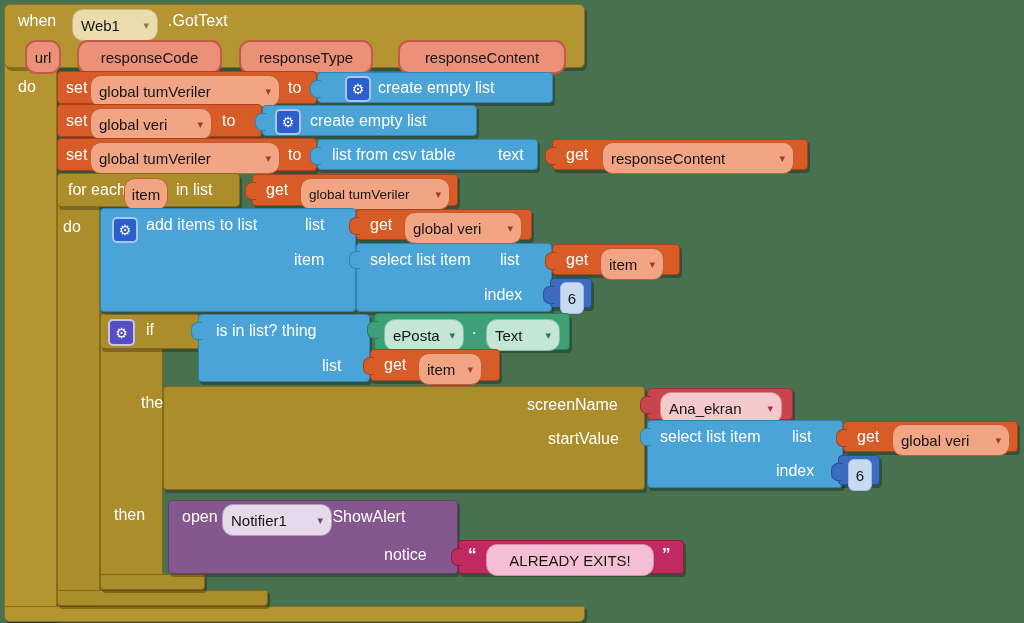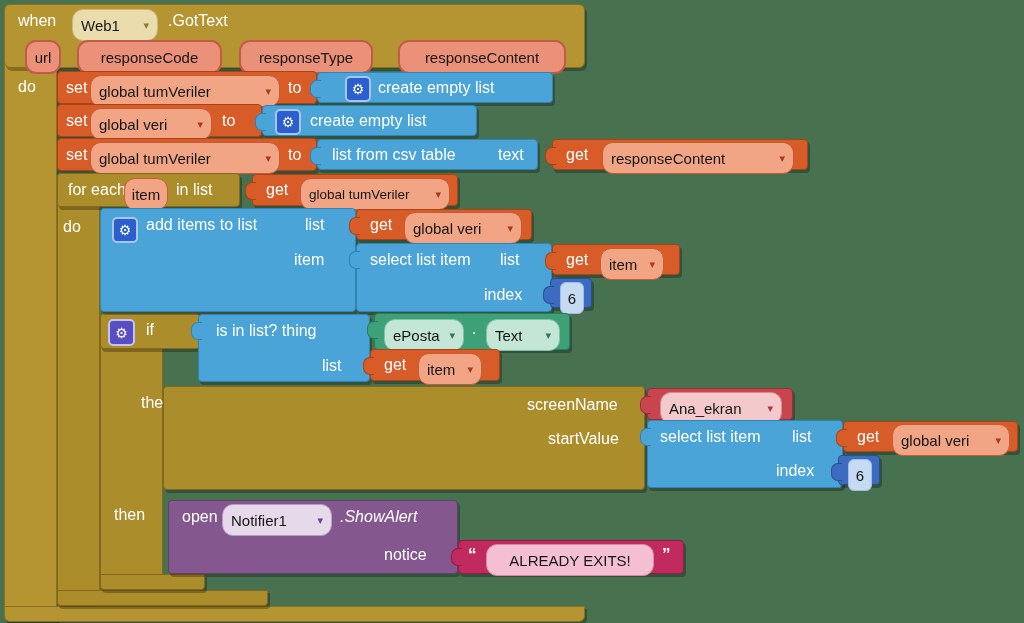--- a/index.html
+++ b/index.html
@@ -252,21 +252,21 @@
       <span>6</span>
     </div>
 
   <span class="lbl" style="left:114px; top:506px;">then</span>
   <div class="blk purple" style="left:168px; top:500px; width:290px; height:74px;"></div>
   <span class="lbl" style="left:182px; top:508px;">open</span>
   <div class="pill p-lav" style="left:222px; top:504px; width:110px; height:25px;text-align:center;">
     <span>Notifier1</span>
       <span class="dd">▾</span>
   </div>
-  <span class="lbl" style="left:340px; top:508px;font-style:italic;">.ShowAlert</span>
+  <span class="lbl" style="left:328px; top:508px;">.ShowAlert</span>
   <span class="lbl" style="left:384px; top:546px;">notice</span>
   <div class="blk magenta" style="left:458px; top:540px; width:226px; height:34px;">
       <div class="tab"></div>
     </div>
   <span class="quote" style="left:468px; top:545px;">“</span>
   <div class="pill p-txt center" style="left:486px; top:544px; width:168px; height:18px;">
       <span>ALREADY EXITS!</span>
     </div>
   <span class="quote" style="left:662px; top:545px;">”</span>
 

